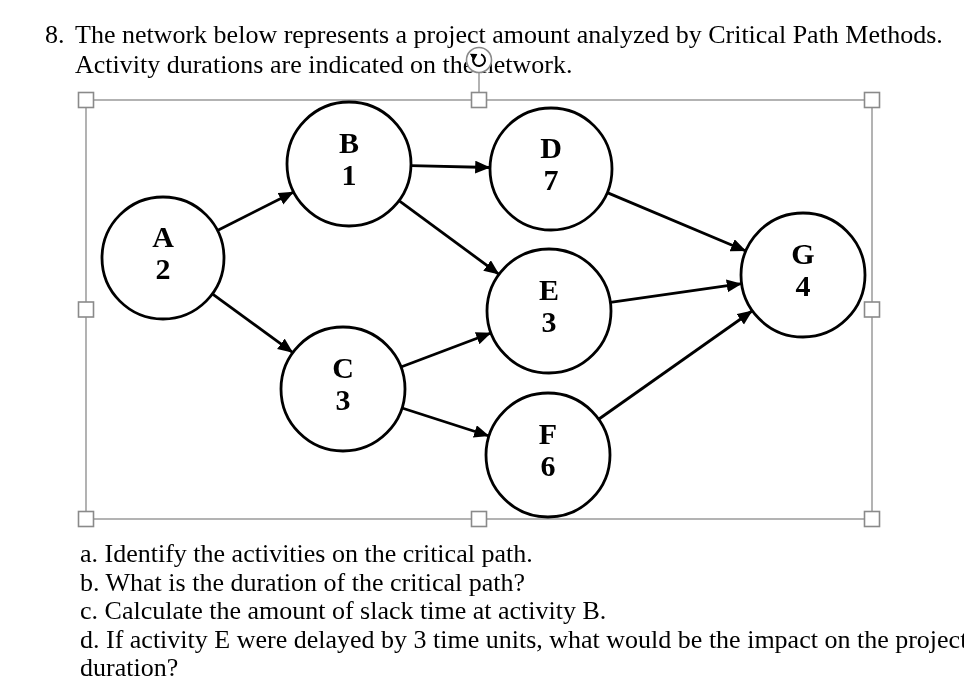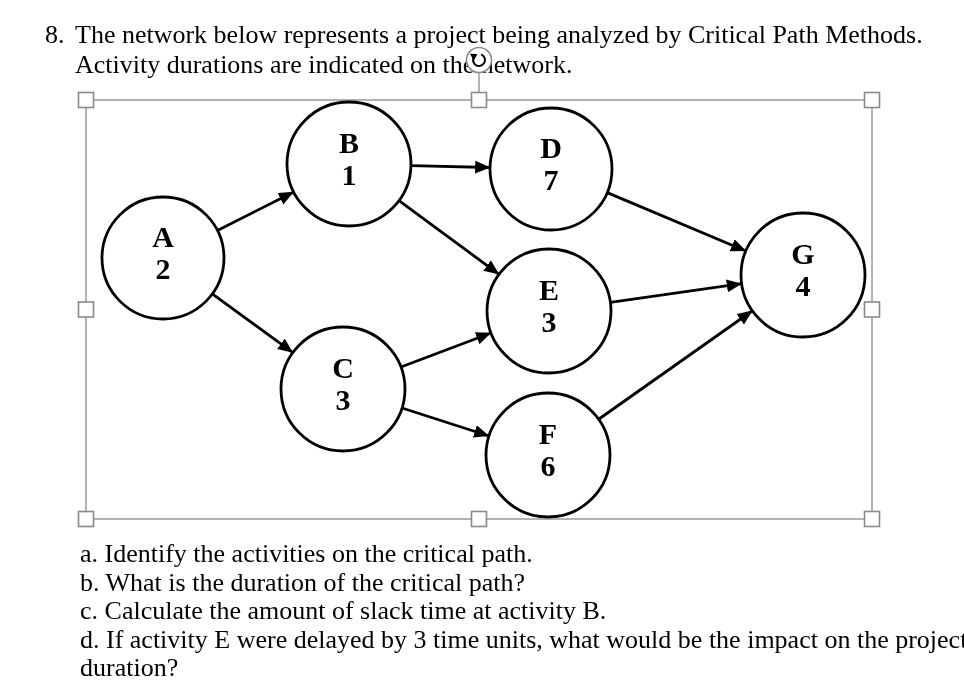--- a/index.html
+++ b/index.html
@@ -33,21 +33,21 @@
     font-weight: bold;
     font-size: 30px;
   }
 </style>
 </head>
 <body>
 
 <div class="q-header">
   <div class="q-num">8.</div>
   <div class="q-lines">
-    <div>The network below represents a project being analyzed by Critical Path Methods.</div>
+    <div>The network below represents a project amount analyzed by Critical Path Methods.</div>
     <div>Activity durations are indicated on the network.</div>
   </div>
 </div>
 
 <svg class="overlay" width="964" height="692" viewBox="0 0 964 692">
   <defs>
     <marker id="arrow" markerWidth="6" markerHeight="5" refX="5.3" refY="2.3" orient="auto" markerUnits="strokeWidth">
       <path d="M0,0 L5.4,2.3 L0,4.6 Z" fill="#000000"></path>
     </marker>
     <marker id="rot-arrow" markerWidth="5" markerHeight="5" refX="2.4" refY="2" orient="auto" markerUnits="strokeWidth">

